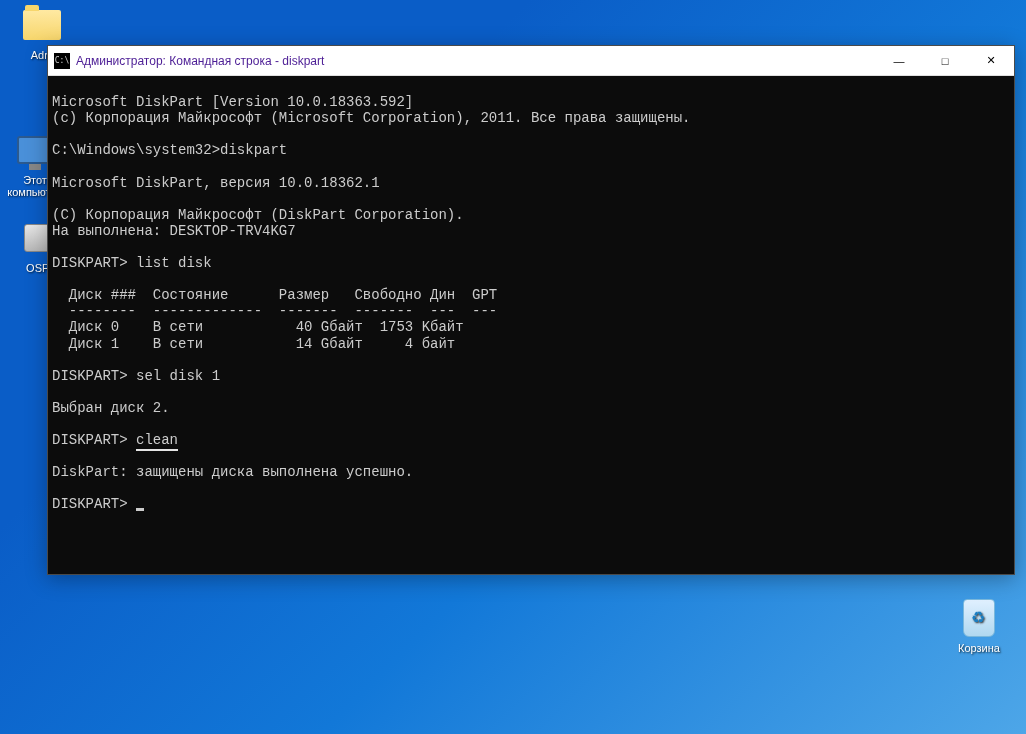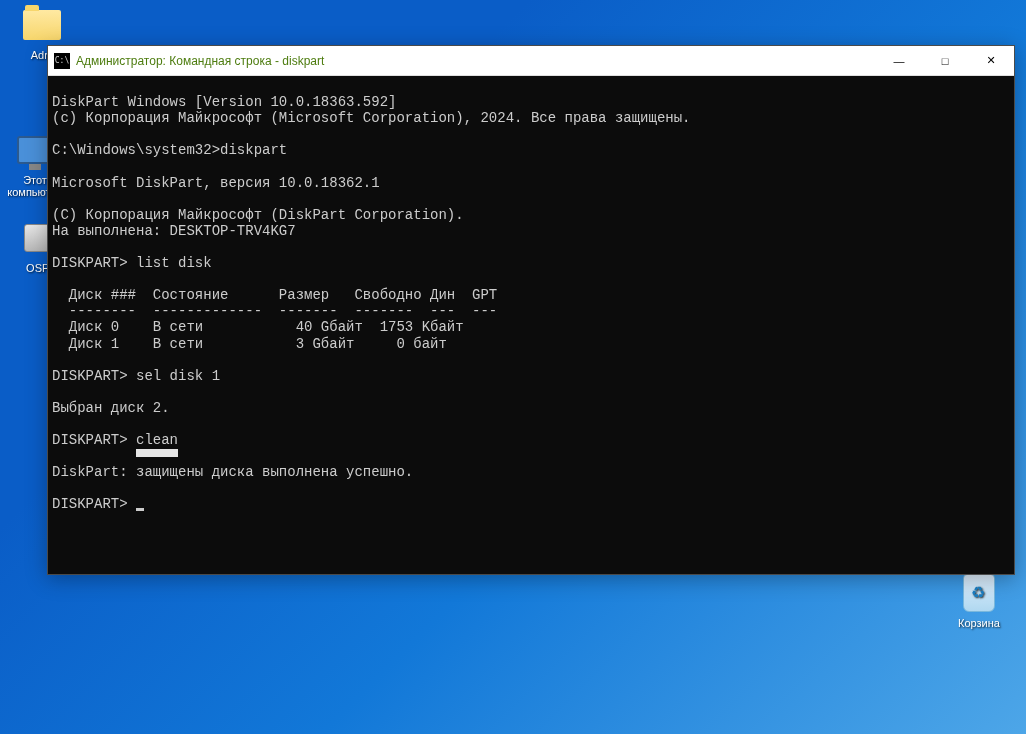--- a/index.html
+++ b/index.html
@@ -113,21 +113,21 @@
       margin-right: 6px;
       display: inline-flex;
       align-items: center;
       justify-content: center;
       color: #ccc;
       font-size: 8px;
       font-family: monospace;
     }
     .titlebar-title {
       font-size: 12px;
-      color: #4d7c0f;
+      color: #4c1d95;
       flex: 1;
     }
     .titlebar-buttons {
       display: flex;
       height: 100%;
     }
     .titlebar-btn {
       width: 46px;
       height: 100%;
       display: flex;
@@ -144,21 +144,21 @@
       font-family: Consolas, "Courier New", monospace;
       font-size: 14px;
       line-height: 1.15;
       padding: 2px 4px;
       white-space: pre;
       overflow: hidden;
       position: relative;
     }
     .terminal-line { white-space: pre; }
     .underline-red {
-      border-bottom: 8px solid #e5e5e5;
+      border-bottom: 2px solid #e5e5e5;
       padding-bottom: 1px;
     }
     .cursor-block {
       display: inline-block;
       width: 8px;
       height: 3px;
       background: #cccccc;
       vertical-align: bottom;
       margin-bottom: 2px;
     }
@@ -177,54 +177,54 @@
       <div class="computer-icon"></div>
     </div>
   <div style="word-wrap:break-word;">Этот компьютер</div>
 </div>
 <div class="desktop-icon" style="top:218px;left:12px;">
   <div class="icon-box">
       <div class="disk-icon"></div>
     </div>
   <div>OSFM</div>
 </div>
-<div class="desktop-icon" style="top:573px;left:949px;">
+<div class="desktop-icon" style="top:598px;left:949px;">
   <div class="icon-box">
       <div class="recycle-icon"></div>
     </div>
   <div>Корзина</div>
 </div>
 
 <div class="window">
   <div class="titlebar">
     <div class="titlebar-icon">C:\</div>
     <div class="titlebar-title">Администратор: Командная строка - diskpart</div>
     <div class="titlebar-buttons">
       <div class="titlebar-btn">—</div>
       <div class="titlebar-btn">□</div>
       <div class="titlebar-btn close">✕</div>
     </div>
   </div>
   <div class="terminal">
-<span class="terminal-line">DiskPart Windows [Version 10.0.18363.592]</span>
-<span class="terminal-line">(c) Корпорация Майкрософт (Microsoft Corporation), 2024. Все права защищены.</span>
+<span class="terminal-line">Microsoft DiskPart [Version 10.0.18363.592]</span>
+<span class="terminal-line">(c) Корпорация Майкрософт (Microsoft Corporation), 2011. Все права защищены.</span>
 
 <span class="terminal-line"><span>C:\Windows\system32&gt;</span><span>diskpart</span></span>
 
 <span class="terminal-line">Microsoft DiskPart, версия 10.0.18362.1</span>
 
 <span class="terminal-line">(C) Корпорация Майкрософт (DiskPart Corporation).</span>
 <span class="terminal-line">На выполнена: DESKTOP-TRV4KG7</span>
 
 <span class="terminal-line"><span>DISKPART&gt; </span><span>list disk</span></span>
 
 <span class="terminal-line">  Диск ###  Состояние      Размер   Свободно Дин  GPT</span>
 <span class="terminal-line">  --------  -------------  -------  -------  ---  ---</span>
 <span class="terminal-line">  Диск 0    В сети           40 Gбайт  1753 Kбайт</span>
-<span class="terminal-line">  Диск 1    В сети           3 Gбайт     0 байт</span>
+<span class="terminal-line">  Диск 1    В сети           14 Gбайт     4 байт</span>
 
 <span class="terminal-line"><span>DISKPART&gt; </span><span>sel disk 1</span></span>
 
 <span class="terminal-line">Выбран диск 2.</span>
 
 <span class="terminal-line"><span>DISKPART&gt; </span><span class="underline-red">clean</span></span>
 
 <span class="terminal-line">DiskPart: защищены диска выполнена успешно.</span>
 
 <span class="terminal-line"><span>DISKPART&gt; </span><span class="cursor-block"></span></span>

